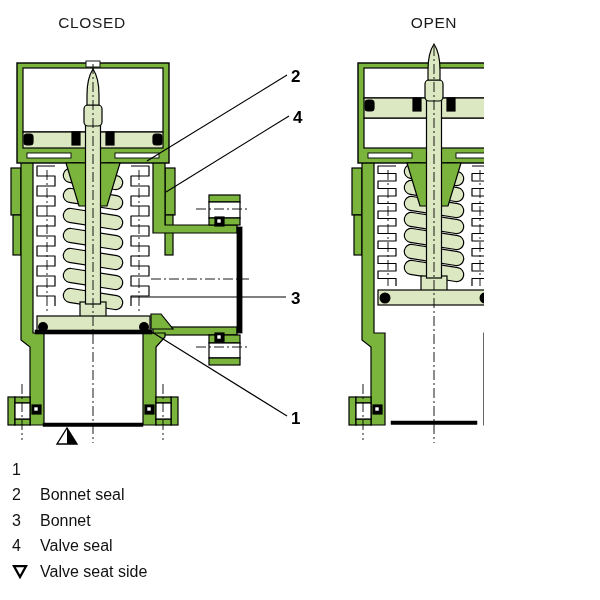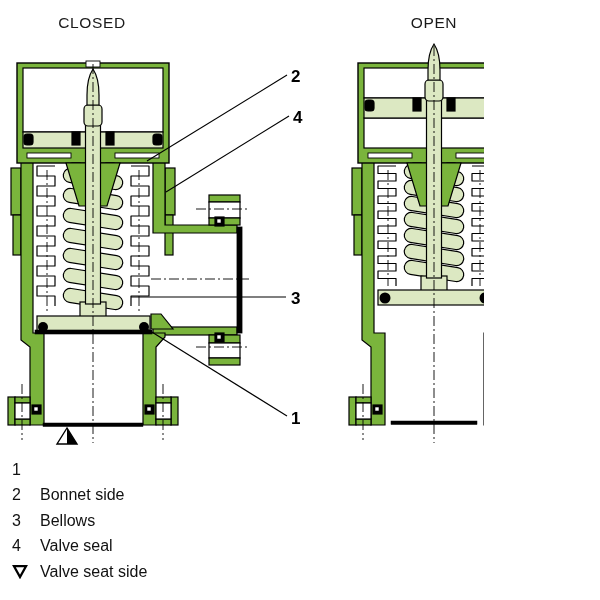--- a/index.html
+++ b/index.html
@@ -187,25 +187,25 @@
     <text class="callout-text" x="291" y="304">3</text>
     <text class="callout-text" x="291" y="424">1</text>
   </svg>
 
   <div id="legend">
     <div class="legend-row">
       <span class="legend-key">1</span>
     </div>
     <div class="legend-row">
       <span class="legend-key">2</span>
-      <span class="legend-label">Bonnet side</span>
+      <span class="legend-label">Bonnet seal</span>
     </div>
     <div class="legend-row">
       <span class="legend-key">3</span>
-      <span class="legend-label">Bellows</span>
+      <span class="legend-label">Bonnet</span>
     </div>
     <div class="legend-row">
       <span class="legend-key">4</span>
       <span class="legend-label">Valve seal</span>
     </div>
     <div class="legend-row">
       <span class="legend-key marker-wrap">
         <svg width="16" height="15" viewBox="0 0 16 15">
           <polygon points="2,2.2 14,2.2 8,13" fill="#fff" stroke="#000" stroke-width="2.3"></polygon>
         </svg>

